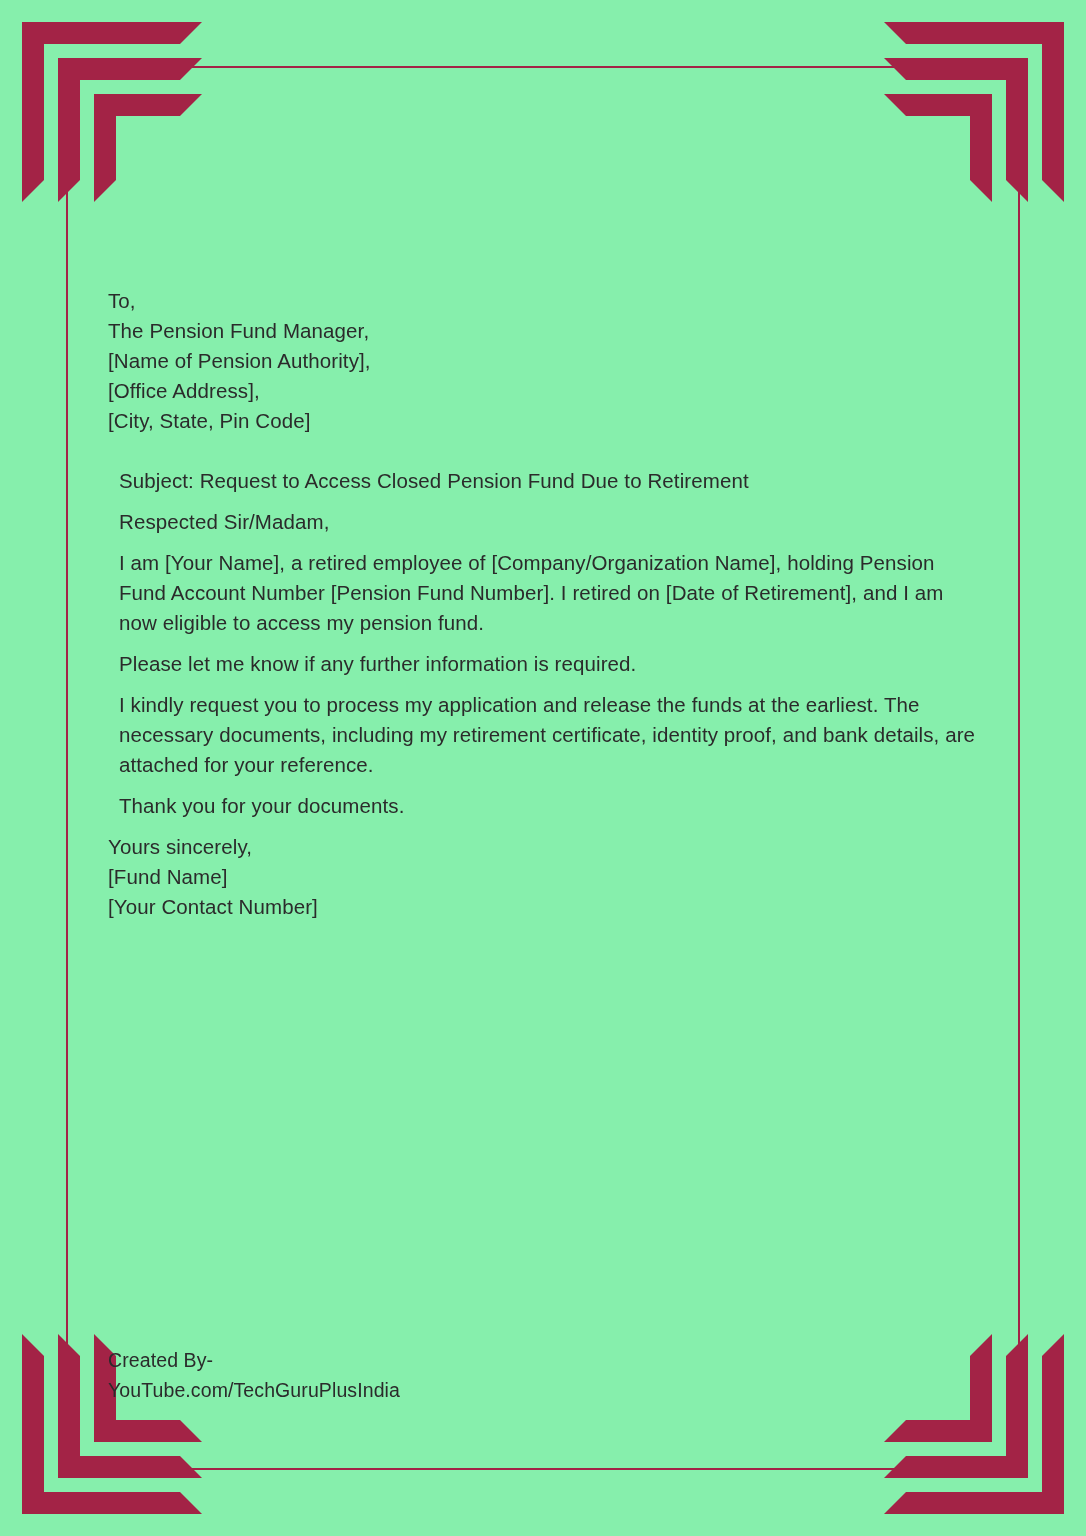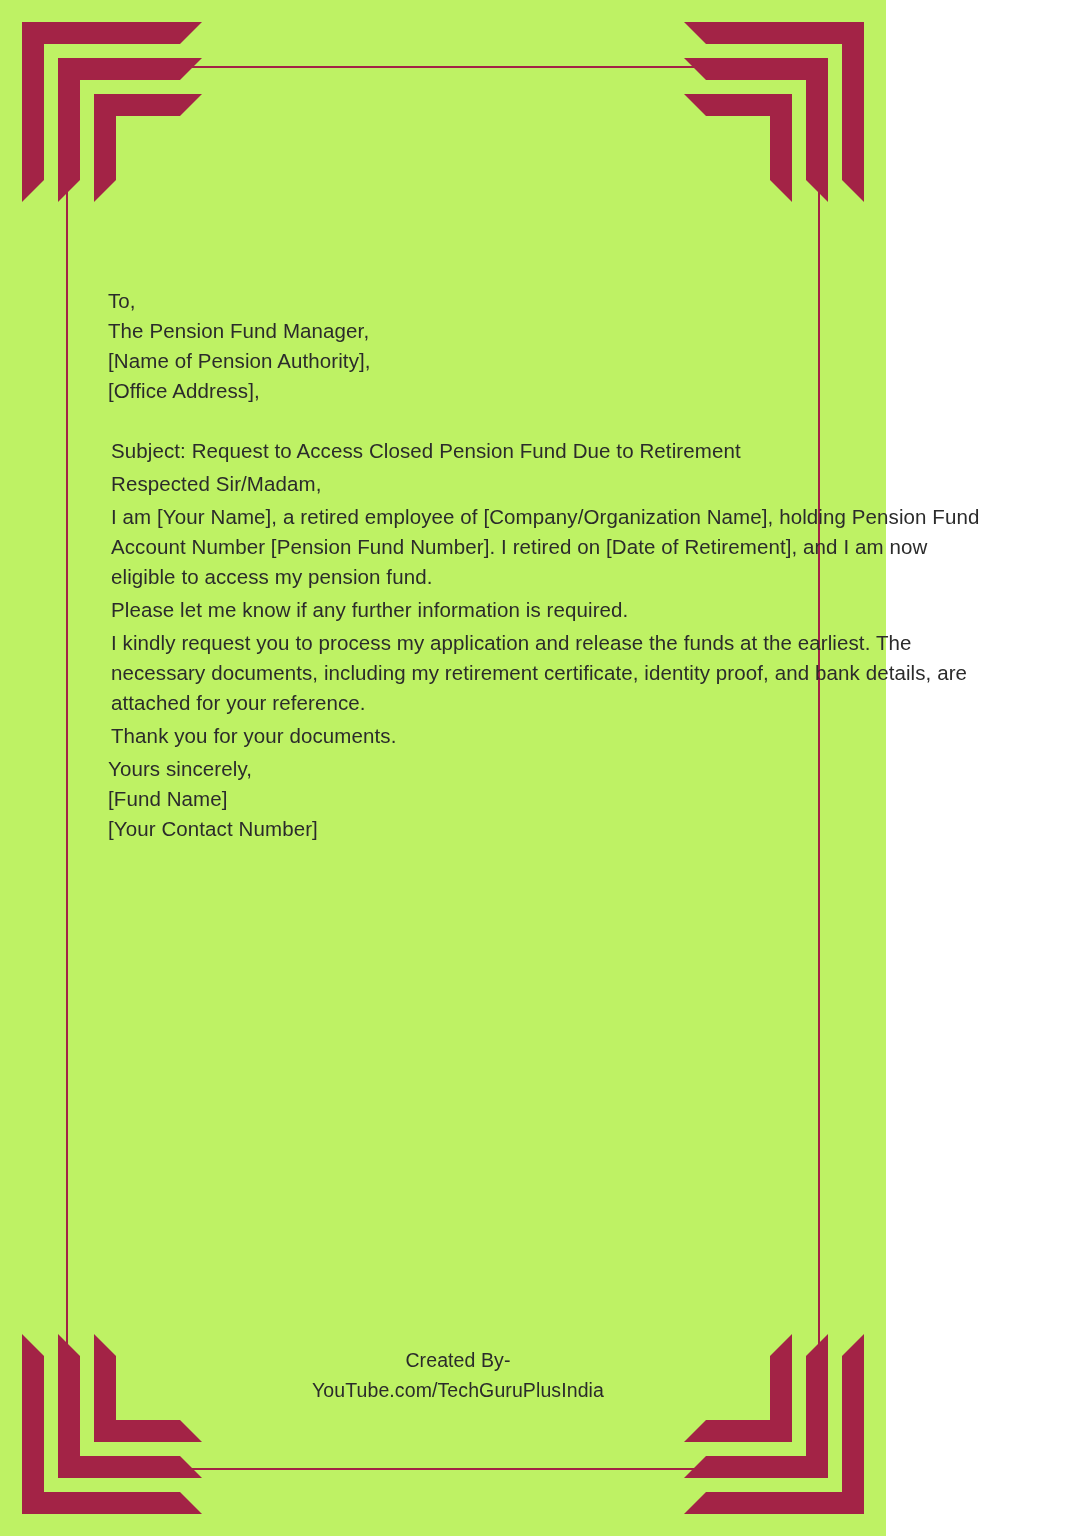--- a/index.html
+++ b/index.html
@@ -10,23 +10,23 @@
   body {
     width: 1086px;
     height: 1536px;
     font-family: "Liberation Sans", sans-serif;
     -webkit-font-smoothing: antialiased;
     overflow: hidden;
   }
 
   #page {
     position: relative;
-    width: 886px;
+    width: 1086px;
     height: 1536px;
-    background: #bef264;
+    background: #86efac;
     box-sizing: border-box;
   }
 
   
   #inner-frame {
     position: absolute;
     left: 66px;
     top: 66px;
     right: 66px;
     bottom: 66px;
@@ -56,32 +56,31 @@
     top: 286px;
     width: 890px;
     color: #2b2b2b;
     font-size: 20.5px;
     line-height: 30px;
     letter-spacing: 0.1px;
   }
   .block { margin: 0 0 30px 0; }
   .block:last-child { margin-bottom: 8px; }
   .line { display: block; white-space: normal; }
-  .para { margin: 3px; }
+  .para { margin: 11px; }
 
   #footer-credit {
     position: absolute;
     left: 108px;
     top: 1345px;
     width: 700px;
     color: #2b2b2b;
     font-size: 19.5px;
     line-height: 30px;
     letter-spacing: 0.1px;
-    text-align: center;
   }
 </style>
 </head>
 <body>
 
 <div id="page">
 
   <div class="corner" id="corner-tl">
     <svg viewBox="0 0 190 190" xmlns="http://www.w3.org/2000/svg" aria-hidden="true">
       <g fill="#A32346">
@@ -140,20 +139,21 @@
 
   <div id="inner-frame"></div>
 
   <div id="letter">
 
     <div class="block">
       <span class="line">To,</span>
       <span class="line">The Pension Fund Manager,</span>
       <span class="line">[Name of Pension Authority],</span>
       <span class="line">[Office Address],</span>
+      <span class="line">[City, State, Pin Code]</span>
     </div>
 
     <p class="block para">Subject: Request to Access Closed Pension Fund Due to Retirement</p>
 
     <p class="block para">Respected Sir/Madam,</p>
 
     <p class="block para">I am [Your Name], a retired employee of [Company/Organization Name], holding Pension Fund Account Number [Pension Fund Number]. I retired on [Date of Retirement], and I am now eligible to access my pension fund.</p>
 
     <p class="block para">Please let me know if any further information is required.</p>
 

